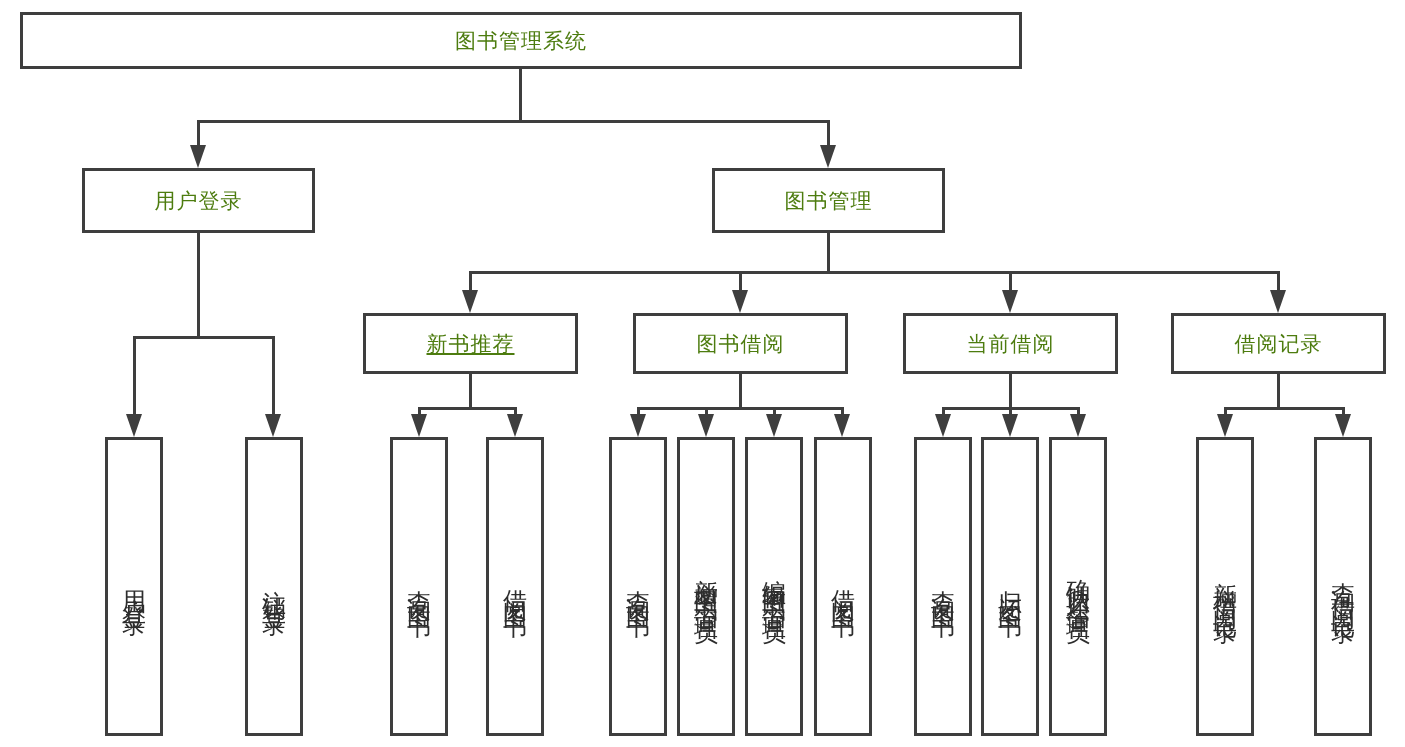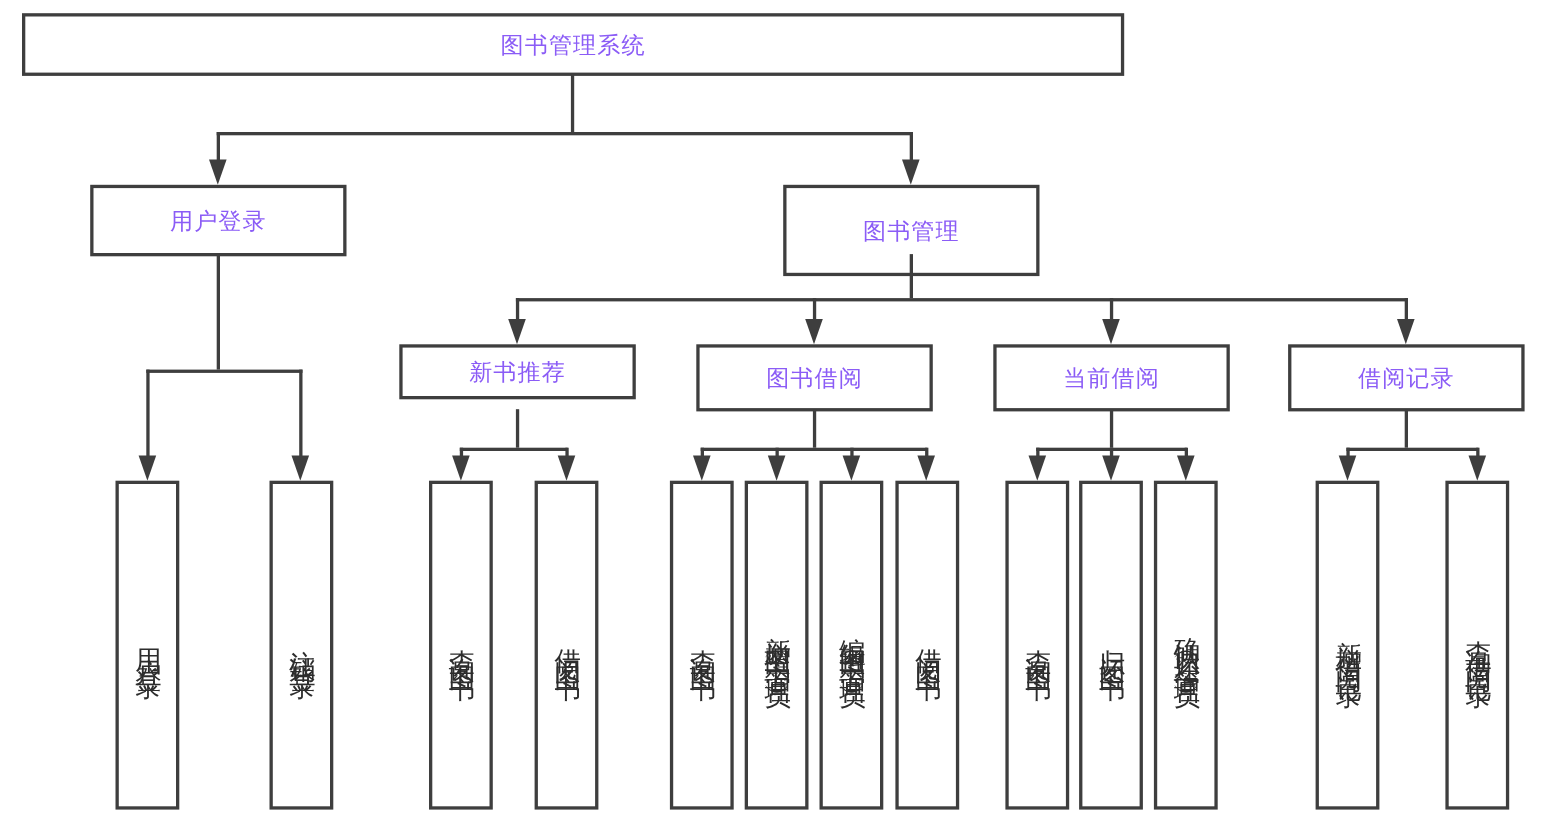--- a/index.html
+++ b/index.html
@@ -3,21 +3,21 @@
 <meta charset="utf-8">
 <style>
   html,body{margin:0;padding:0;background:#ffffff;}
   .canvas{
     position:relative;width:1405px;height:747px;background:#ffffff;overflow:hidden;
     font-family:"Liberation Sans","DejaVu Sans",sans-serif;
   }
   .hbox{
     position:absolute;box-sizing:border-box;background:#ffffff;
     border:3px solid #3e3e3e;display:flex;align-items:center;justify-content:center;
-    font-size:21px;color:#8b5cf6;letter-spacing:1px;white-space:nowrap;
+    font-size:21px;color:#4d7c0f;letter-spacing:1px;white-space:nowrap;
   }
   .vbox{
     position:absolute;box-sizing:border-box;background:#ffffff;
     border:3px solid #3e3e3e;top:437px;width:58px;height:299px;
     display:flex;align-items:center;justify-content:center;
     writing-mode:vertical-rl;text-orientation:mixed;
     font-size:24px;color:#2d2d2d;letter-spacing:8px;line-height:1;
   }
   .vl{position:absolute;width:3px;background:#3e3e3e;}
   .hl{position:absolute;height:3px;background:#3e3e3e;}
@@ -39,41 +39,41 @@
   <div class="hbox" style="left:20px;top:12px;width:1002px;height:57px;">图书管理系统</div>
 
   <div class="vl" style="left:519px;top:67px;height:53px;"></div>
   <div class="hl" style="left:197px;top:120px;width:633px;"></div>
   <div class="vl" style="left:197px;top:120px;height:28px;"></div>
   <div class="ar" style="left:190px;top:145px;"></div>
   <div class="vl" style="left:827px;top:120px;height:28px;"></div>
   <div class="ar" style="left:820px;top:145px;"></div>
 
   <div class="hbox" style="left:82px;top:168px;width:233px;height:65px;">用户登录</div>
-  <div class="hbox" style="left:712px;top:168px;width:233px;height:83px;">图书管理</div>
+  <div class="hbox" style="left:712px;top:168px;width:233px;height:65px;">图书管理</div>
 
   <div class="vl" style="left:197px;top:231px;height:105px;"></div>
   <div class="hl" style="left:133px;top:336px;width:142px;"></div>
   <div class="vl" style="left:133px;top:336px;height:80px;"></div>
   <div class="ar" style="left:126px;top:414px;"></div>
   <div class="vl" style="left:272px;top:336px;height:80px;"></div>
   <div class="ar" style="left:265px;top:414px;"></div>
 
   <div class="vl" style="left:827px;top:231px;height:40px;"></div>
   <div class="hl" style="left:469px;top:271px;width:811px;"></div>
   <div class="vl" style="left:469px;top:271px;height:22px;"></div>
   <div class="ar" style="left:462px;top:290px;"></div>
   <div class="vl" style="left:739px;top:271px;height:22px;"></div>
   <div class="ar" style="left:732px;top:290px;"></div>
   <div class="vl" style="left:1009px;top:271px;height:22px;"></div>
   <div class="ar" style="left:1002px;top:290px;"></div>
   <div class="vl" style="left:1277px;top:271px;height:22px;"></div>
   <div class="ar" style="left:1270px;top:290px;"></div>
 
-  <div class="hbox" style="left:363px;top:313px;width:215px;height:50px;">新书推荐</div>
+  <div class="hbox" style="left:363px;top:313px;width:215px;height:61px;text-decoration:underline;">新书推荐</div>
   <div class="hbox" style="left:903px;top:313px;width:215px;height:61px;">当前借阅</div>
   <div class="hbox" style="left:633px;top:313px;width:215px;height:61px;">图书借阅</div>
   <div class="hbox" style="left:1171px;top:313px;width:215px;height:61px;">借阅记录</div>
 
   <div class="vl" style="left:469px;top:372px;height:35px;"></div>
   <div class="hl" style="left:418px;top:407px;width:98px;"></div>
   <div class="vl" style="left:418px;top:407px;height:9px;"></div>
   <div class="ar" style="left:411px;top:414px;"></div>
   <div class="vl" style="left:514px;top:407px;height:9px;"></div>
   <div class="ar" style="left:507px;top:414px;"></div>

